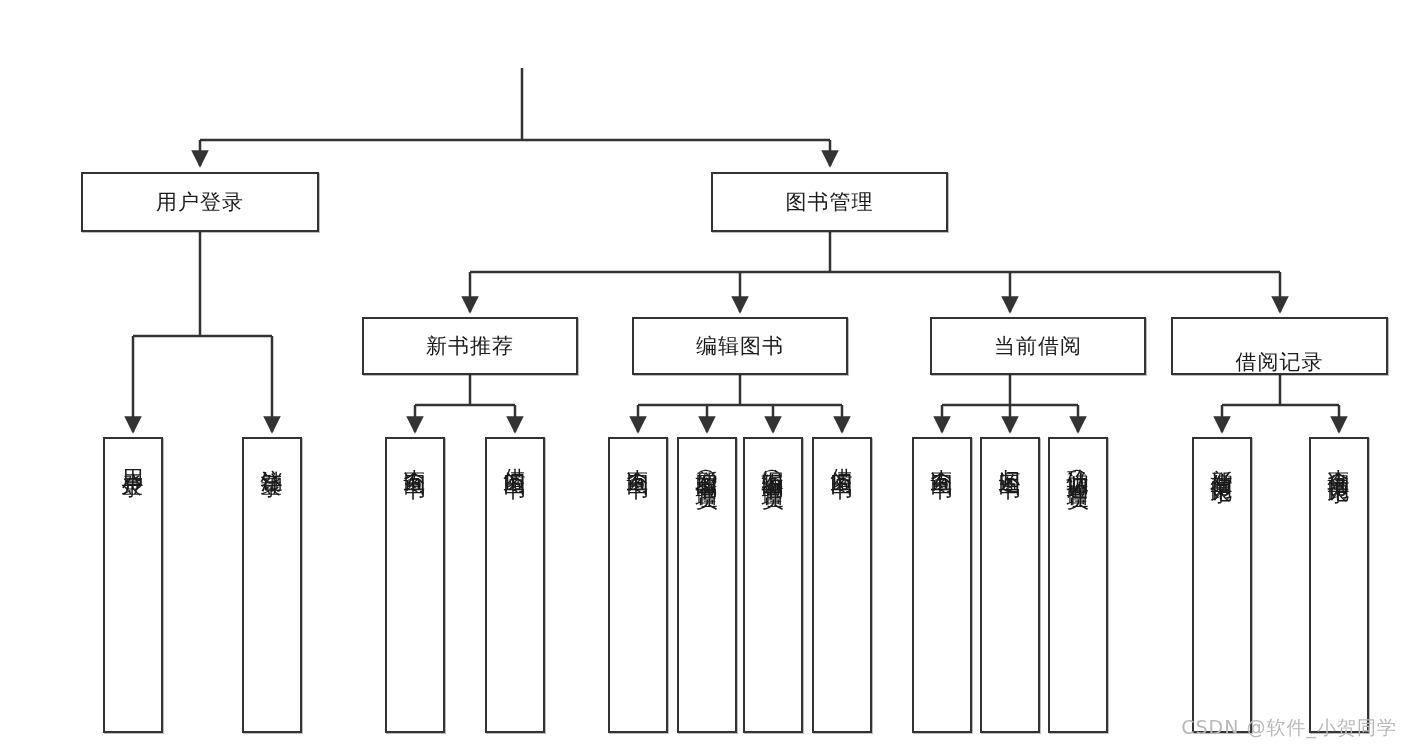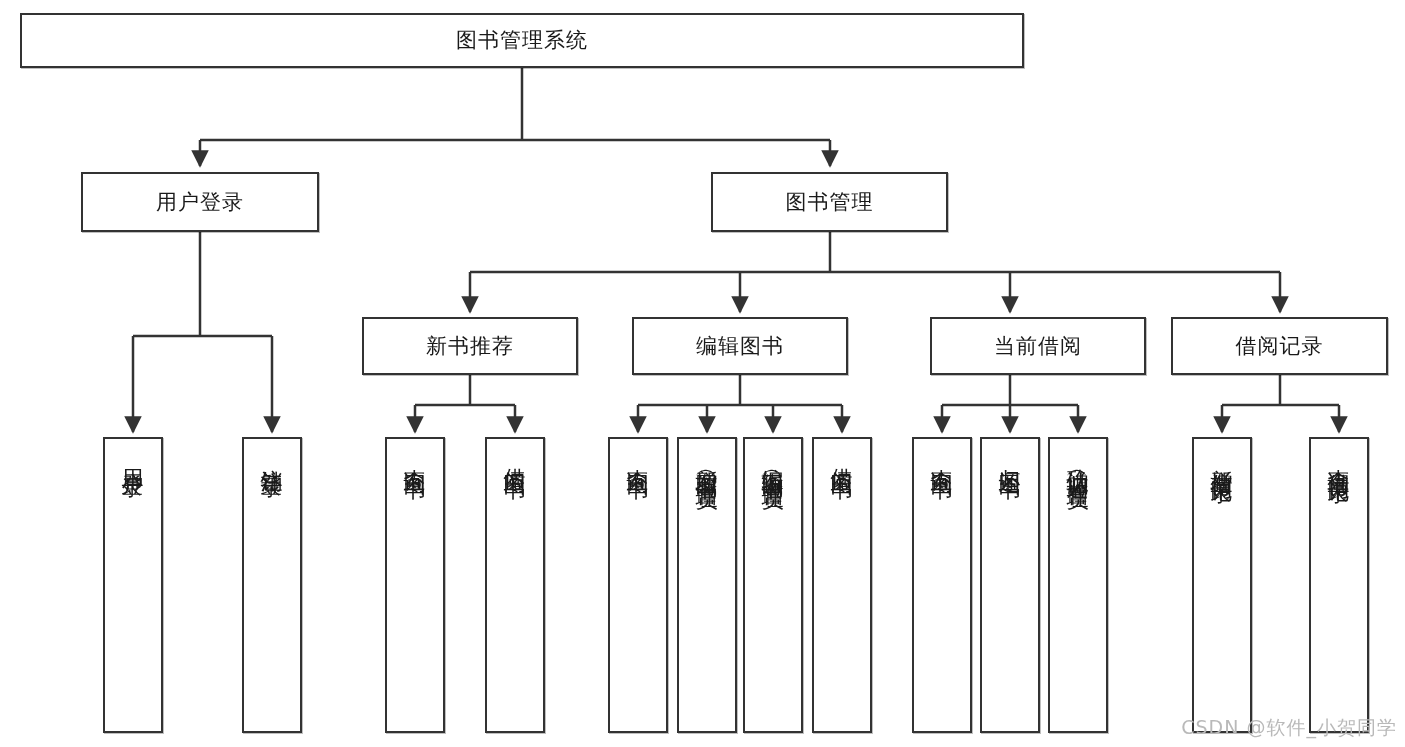--- a/index.html
+++ b/index.html
@@ -116,23 +116,20 @@
       <path d="M 1010 405 L 1010 432" marker-end="url(#arrow)"></path>
       <path d="M 1078 405 L 1078 432" marker-end="url(#arrow)"></path>
 
       <path d="M 1280 375 L 1280 405"></path>
       <path d="M 1222 405 L 1339 405"></path>
       <path d="M 1222 405 L 1222 432" marker-end="url(#arrow)"></path>
       <path d="M 1339 405 L 1339 432" marker-end="url(#arrow)"></path>
     </g>
   </svg>
 
-  <div class="node h" style="left:20px; top:13px; width:1004px; height:55px;">
-    <span class="label">图书管理系统</span>
-  </div>
 
   <div class="node h" style="left:81px; top:172px; width:238px; height:60px;">
     <span class="label">用户登录</span>
   </div>
 
   <div class="node h" style="left:362px; top:317px; width:216px; height:58px;">
     <span class="label">新书推荐</span>
   </div>
 
   <div class="node h" style="left:711px; top:172px; width:237px; height:60px;">
@@ -140,21 +137,21 @@
   </div>
 
   <div class="node h" style="left:632px; top:317px; width:216px; height:58px;">
     <span class="label">编辑图书</span>
   </div>
 
   <div class="node h" style="left:902px; top:317px; width:216px; height:58px;margin-left:28px;">
     <span class="label">当前借阅</span>
   </div>
 
-  <div class="node h" style="left:1171px; top:317px; width:217px; height:58px;">
+  <div class="node h" style="left:1171px; top:317px; width:217px; height:58px;align-items:flex-end;">
     <span class="label">借阅记录</span>
   </div>
 
   <div class="node v" style="left:103px; top:437px; width:60px; height:296px;">
     <span class="label">用户登录</span>
   </div>
 
   <div class="node v" style="left:242px; top:437px; width:60px; height:296px;">
     <span class="label">注销登录</span>
   </div>

